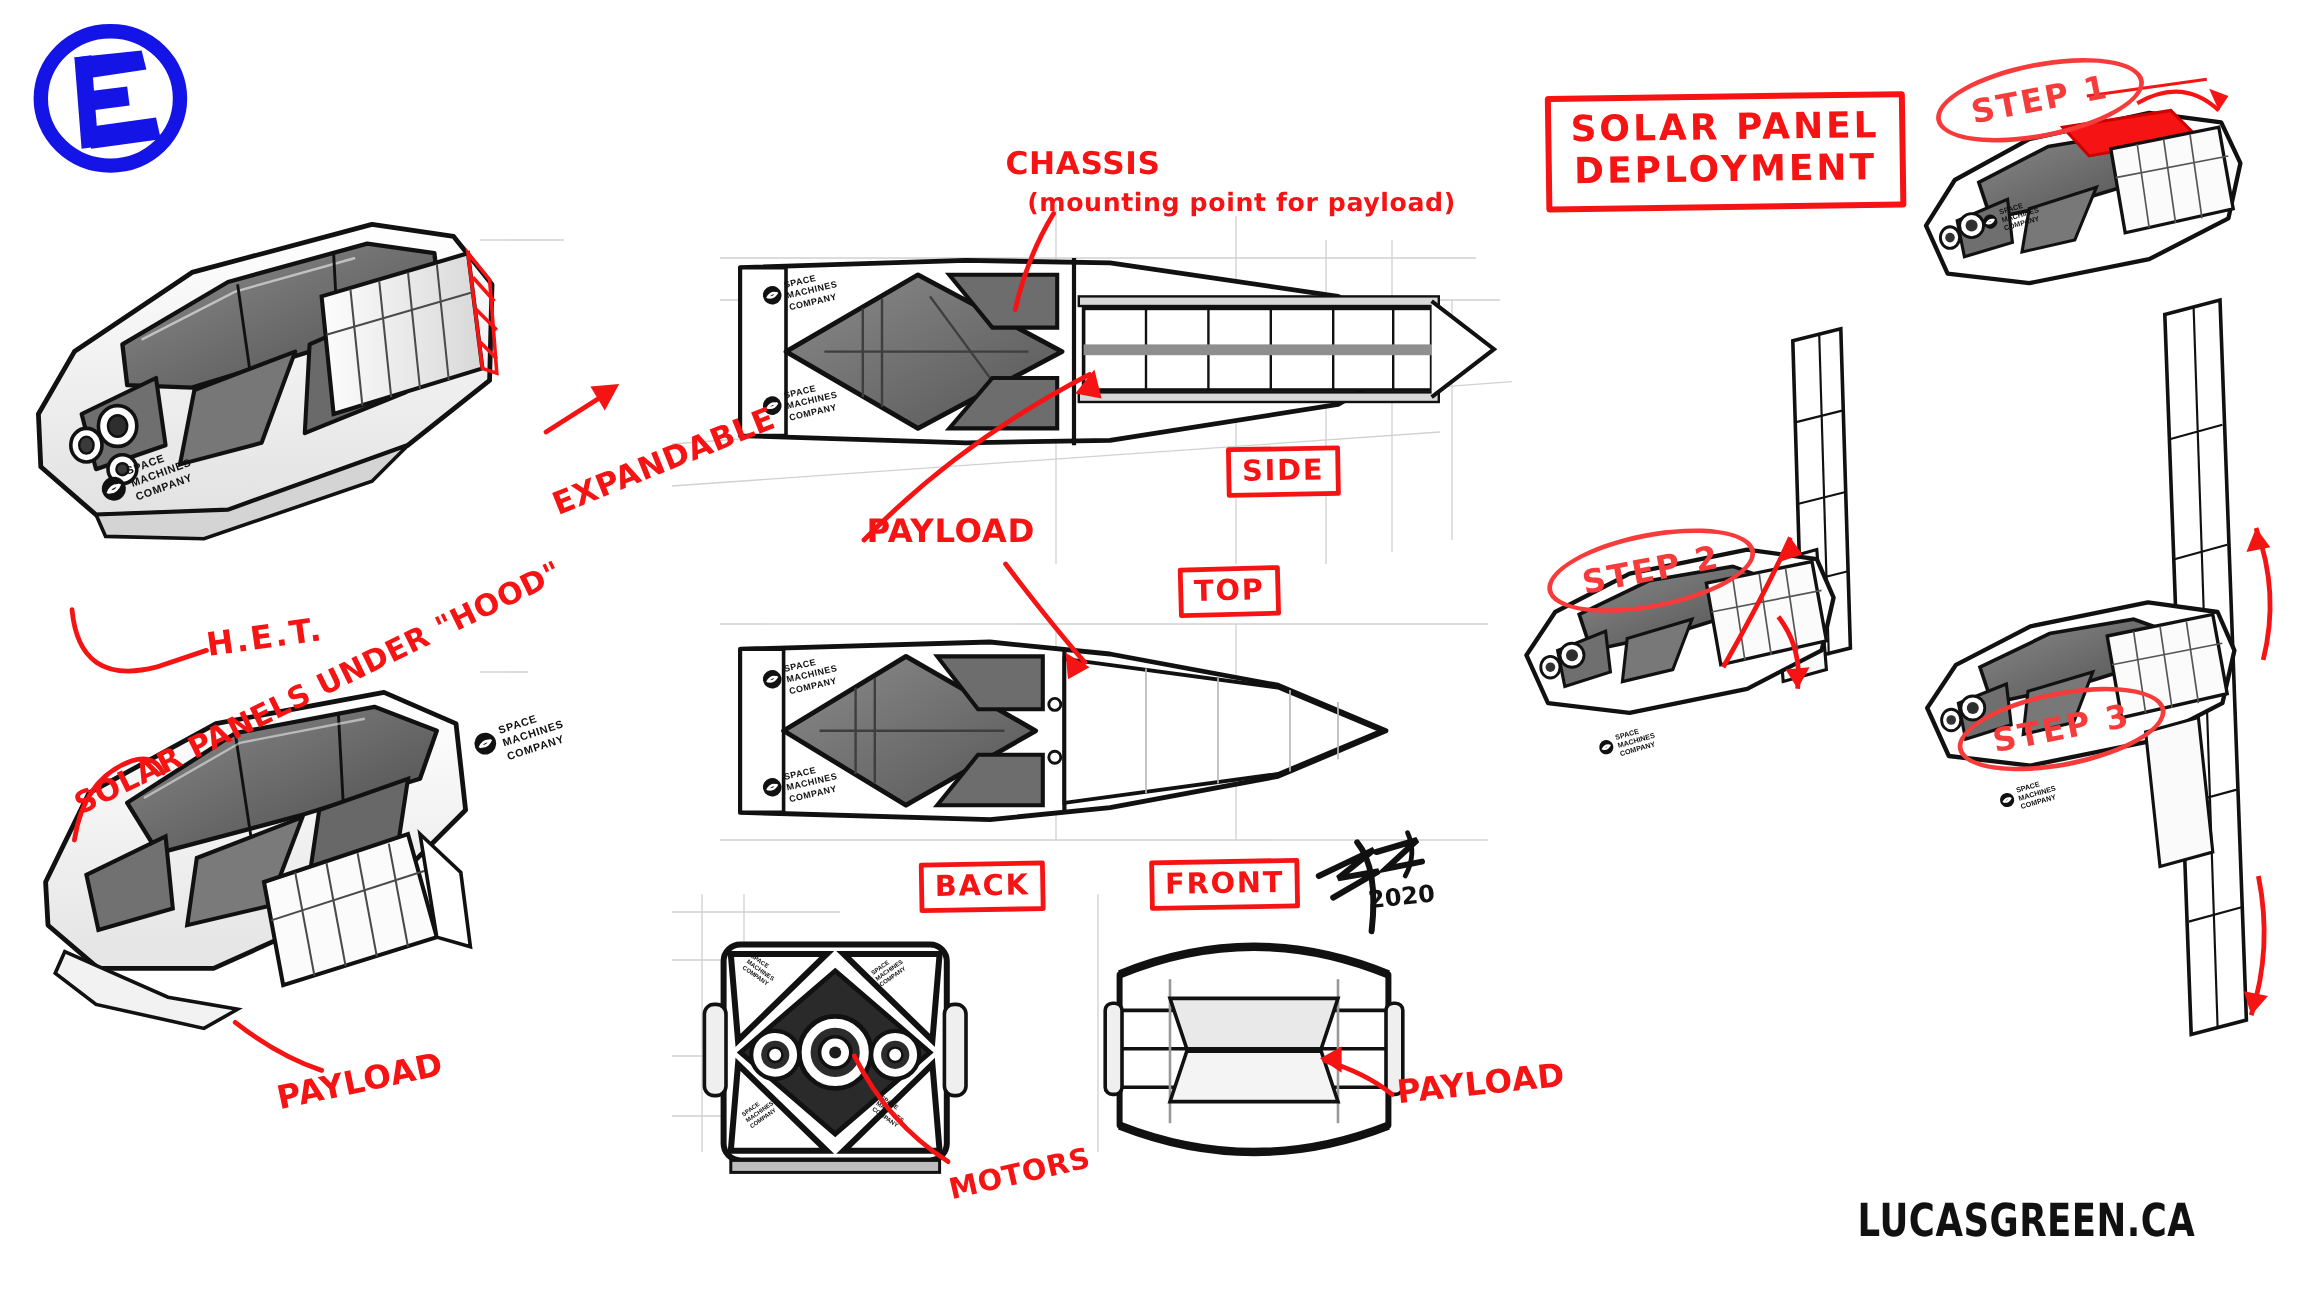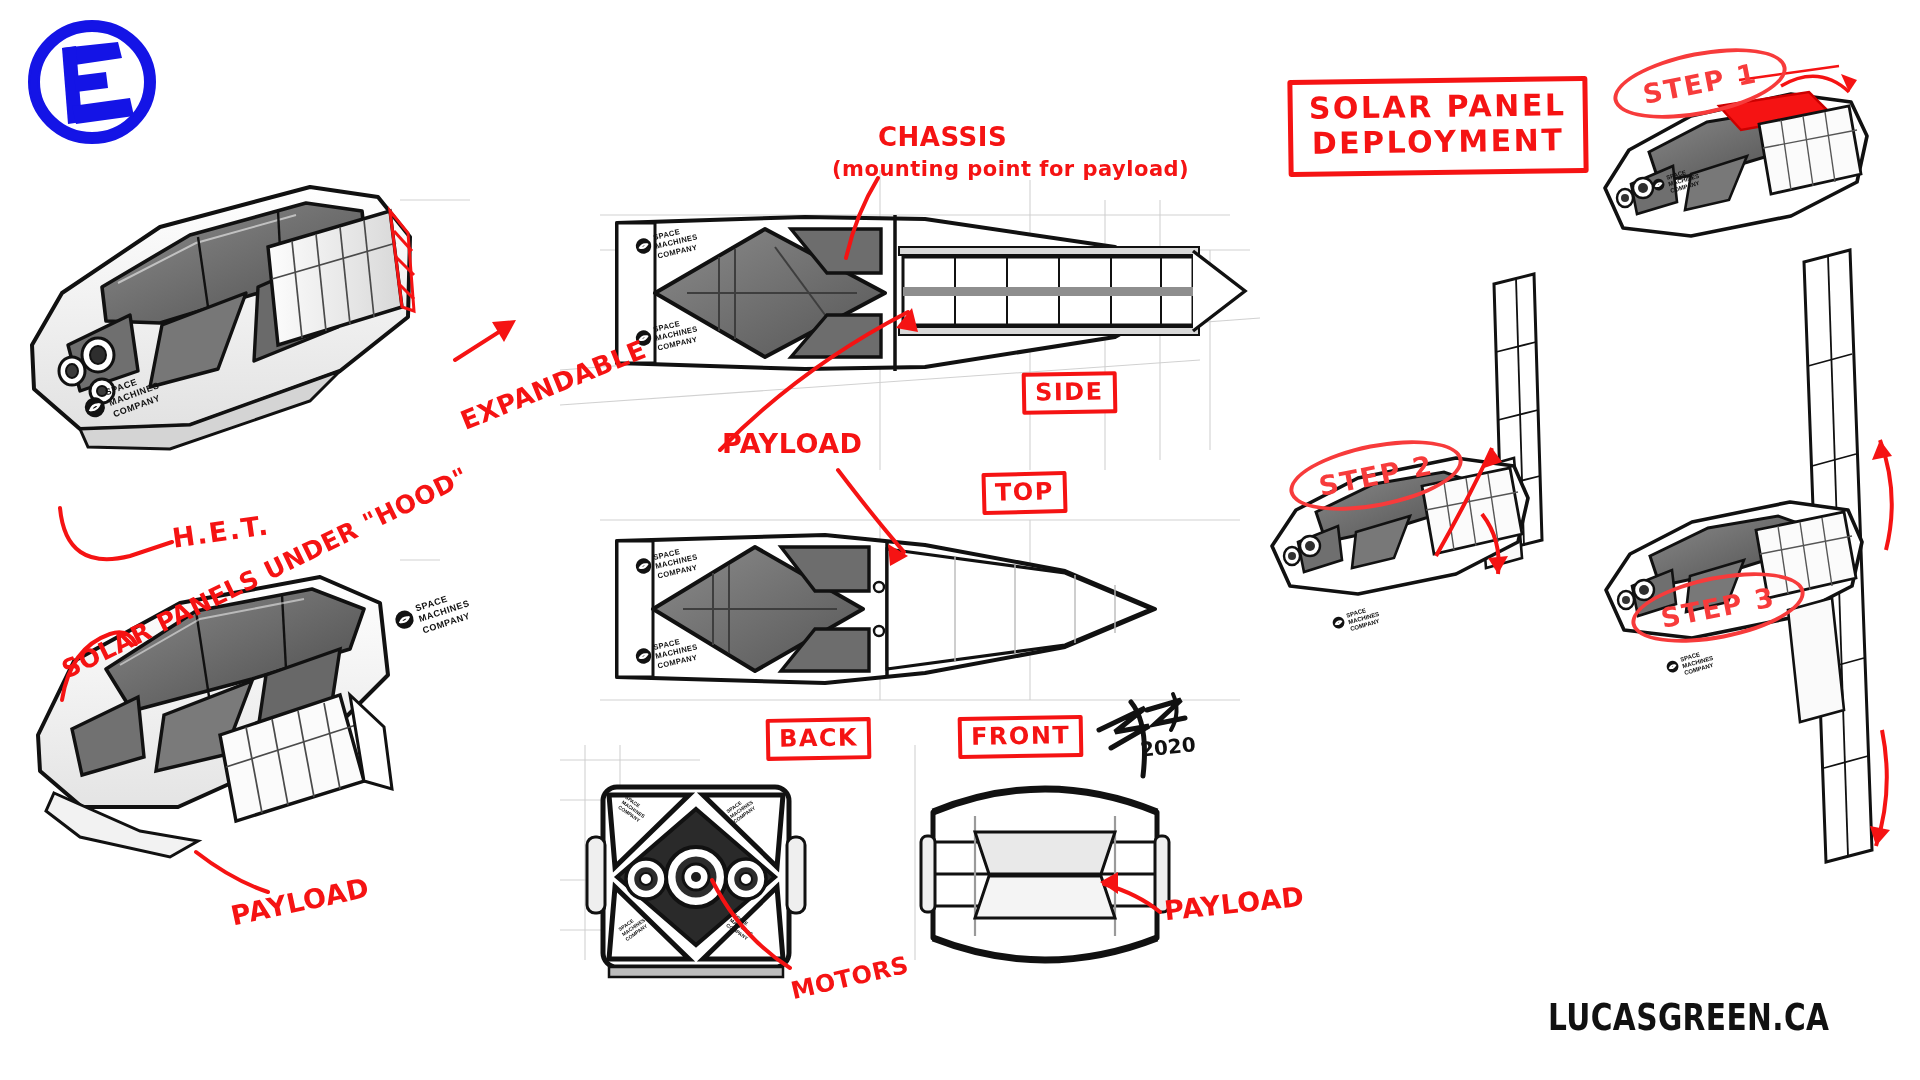--- a/index.html
+++ b/index.html
@@ -12,21 +12,21 @@
   .ann{
     position:absolute;
     color:#f51313;
     font-family:"DejaVu Sans",sans-serif;
     font-weight:700;
     letter-spacing:.5px;
     white-space:nowrap;
     line-height:1.05;
     -webkit-font-smoothing:antialiased;
   }
-  .ann.small{font-size:19px;}
+  .ann.small{font-size:19px;margin-left:24px;}
   .ann.mid{font-size:23px;}
   .ann.big{font-size:27px;}
 
   
   .viewlabel{
     position:absolute;
     color:#f51313;
     font-family:"DejaVu Sans",sans-serif;
     font-weight:700;
     font-size:24px;
@@ -603,21 +603,21 @@
   </svg>
 
   <div class="ann mid" style="left:455px;top:372px;transform:rotate(-22deg);font-size:26px;">EXPANDABLE</div>
 
   <div class="ann big" style="left:172px;top:518px;transform:rotate(-8deg);letter-spacing:2px;">H.E.T.</div>
 
   <div class="ann mid" style="left:58px;top:660px;transform:rotate(-26deg);font-size:25px;transform-origin:left top;">SOLAR PANELS UNDER "HOOD"</div>
 
   <div class="ann big" style="left:230px;top:888px;transform:rotate(-12deg);">PAYLOAD</div>
 
-  <div class="ann big" style="left:838px;top:124px;font-size:26px;margin-left:40px;">CHASSIS</div>
+  <div class="ann big" style="left:838px;top:124px;font-size:26px;">CHASSIS</div>
   <div class="ann small" style="left:832px;top:158px;font-size:21px;font-weight:700;">(mounting point for payload)</div>
 
   <div class="ann big" style="left:722px;top:430px;">PAYLOAD</div>
 
   <div class="ann mid" style="left:790px;top:966px;transform:rotate(-13deg);font-size:24px;">MOTORS</div>
 
   <div class="ann big" style="left:1164px;top:890px;transform:rotate(-6deg);">PAYLOAD</div>
 
   <div class="viewlabel" style="left:1022px;top:372px;transform:rotate(-1deg);">SIDE</div>
   <div class="viewlabel" style="left:982px;top:472px;transform:rotate(-1.5deg);">TOP</div>

